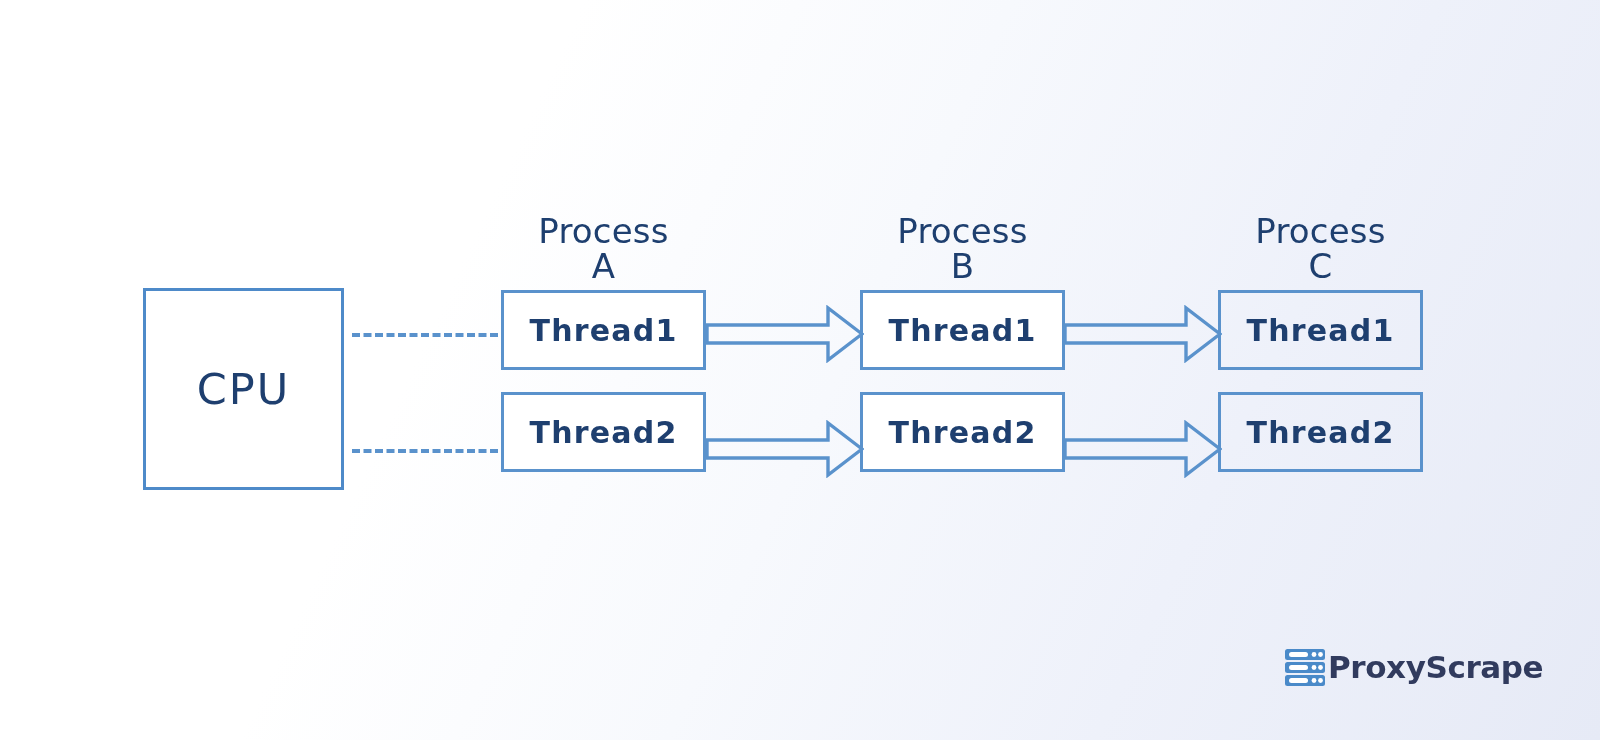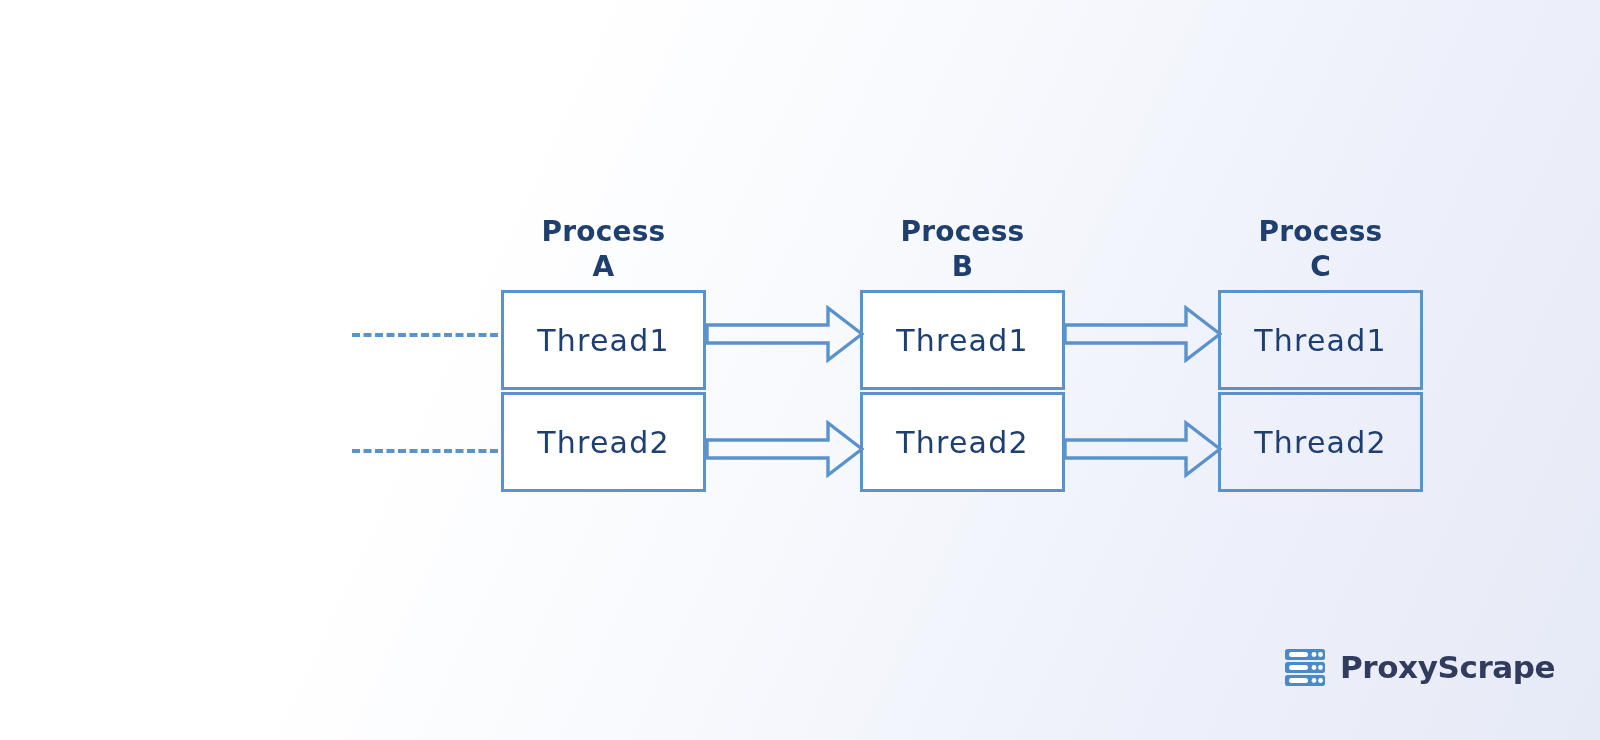--- a/index.html
+++ b/index.html
@@ -51,39 +51,40 @@
 
   
   .process-col {
     position: absolute;
     top: 214px;
     width: 205px;
   }
   .process-title {
     text-align: center;
     color: #1e3f6f;
-    font-size: 28px;
+    font-size: 34px;
     line-height: 35px;
-    font-weight: 700;
+    font-weight: 400;
     letter-spacing: 0.2px;
     white-space: pre-line;
     margin-bottom: 0;
     height: 70px;
     box-sizing: border-box;
   }
   .thread-box {
     position: absolute;
     width: 205px;
-    height: 100px;
+    height: 80px;
     border: 3px solid #5a92cc;
     box-sizing: border-box;
     display: flex;
     align-items: center;
     justify-content: center;
     background: transparent;
+    font-weight: bold;
   }
   .thread-box.white-fill {
     background: #ffffff;
   }
   .thread-box.t1 { top: 76px; }
   .thread-box.t2 { top: 178px; }
   .thread-label {
     font-size: 30px;
     color: #1e3f6f;
     letter-spacing: 1.2px;
@@ -103,41 +104,44 @@
   }
   .block-arrow svg { display: block; }
 
   
   .logo {
     position: absolute;
     left: 1283px;
     top: 645px;
     display: flex;
     align-items: center;
-    gap: 13px;
+    gap: 1px;
   }
   .logo-icon {
     width: 44px;
     height: 44px;
     display: block;
   }
   .logo-text {
     font-size: 31px;
     font-weight: bold;
     color: #313b5e;
     letter-spacing: -0.4px;
     font-family: "DejaVu Sans", sans-serif;
     white-space: nowrap;
   }
 </style>
 </head>
 <body>
 
 <div id="canvas">
 
+  <div class="cpu-box">
+    <span class="cpu-label">CPU</span>
+  </div>
 
   <div class="dash-line" style="left:352px; top:333px; width:146px;"></div>
   <div class="dash-line" style="left:352px; top:449px; width:146px;"></div>
 
   <div class="process-col" style="left:501px;">
     <div class="process-title">Process
 A</div>
     <div class="thread-box t1 white-fill">
       <span class="thread-label">Thread1</span>
     </div>

